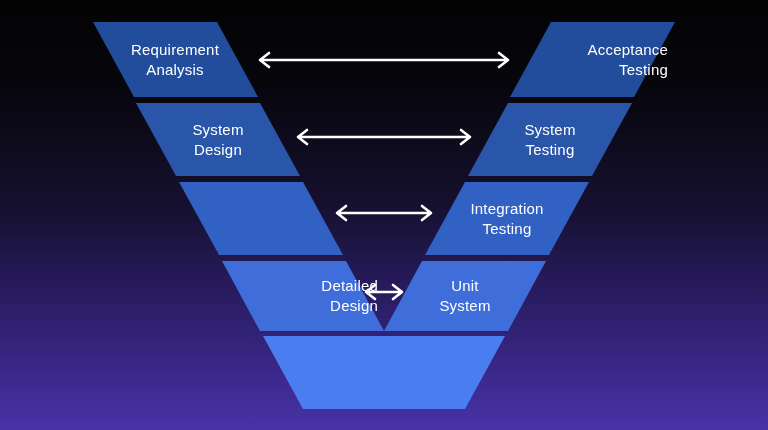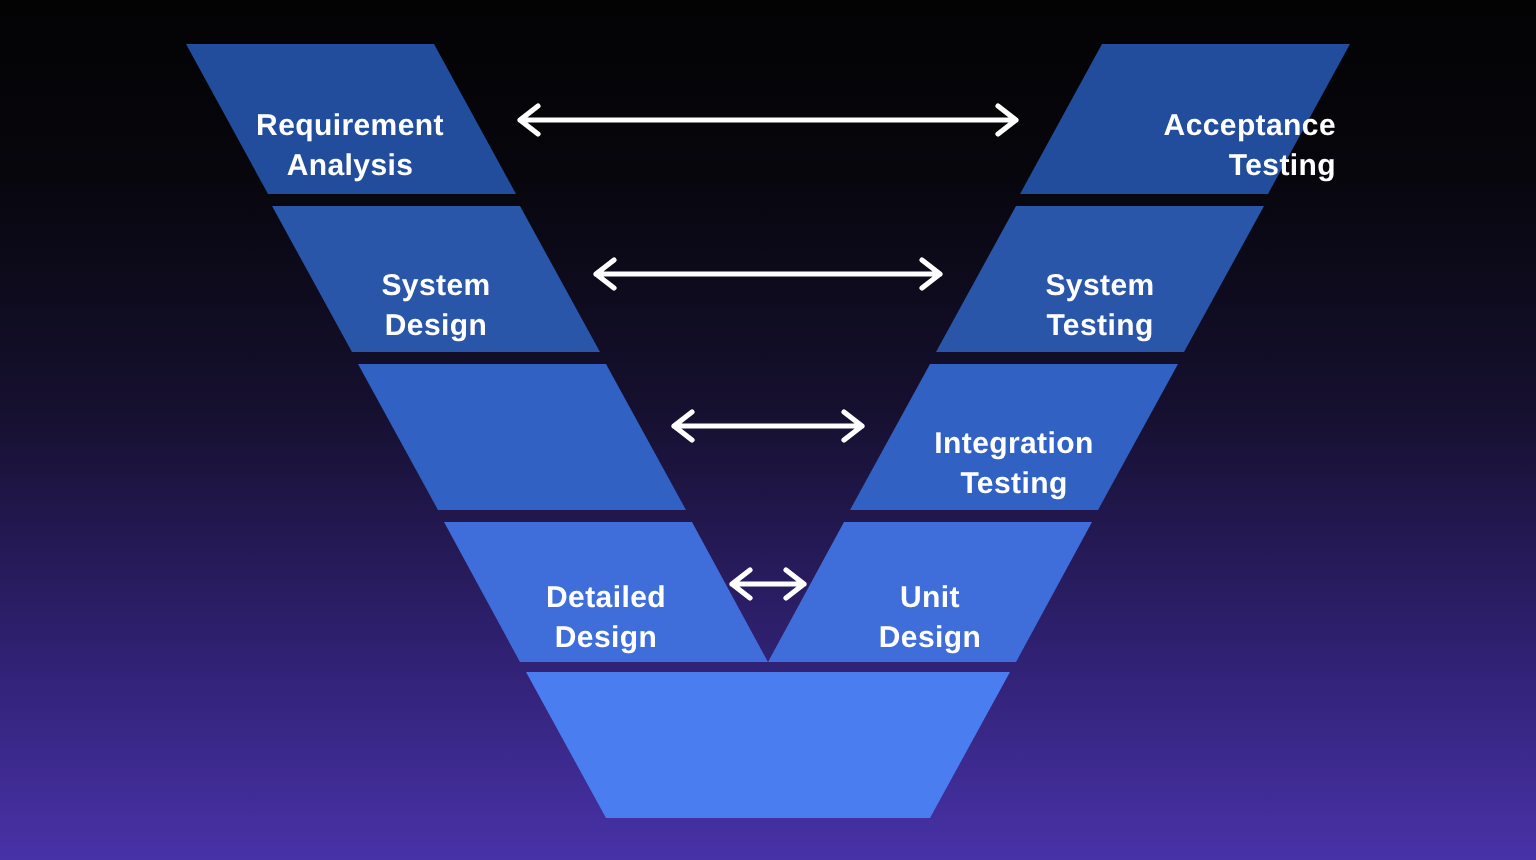--- a/index.html
+++ b/index.html
@@ -20,34 +20,33 @@
   .shape-r1{clip-path:polygon(508px 103px, 632px 103px, 592px 176px, 468px 176px);}
   .shape-r2{clip-path:polygon(465px 182px, 589px 182px, 549px 255px, 425px 255px);}
   .shape-r3{clip-path:polygon(422px 261px, 546px 261px, 508px 331px, 384px 331px);}
   
   .shape-base{clip-path:polygon(263px 336px, 505px 336px, 465px 409px, 303px 409px);}
   .lbl{
     position:absolute;
     transform:translate(-50%,-50%);
     color:#ffffff;
     font-size:15px;
-    font-weight:700;
+    font-weight:400;
     line-height:1.3;
     letter-spacing:0.2px;
     text-align:center;
     white-space:pre-line;
     width:150px;
     pointer-events:none;
-    margin-top:14px;
   }
   .lbl-base{font-size:16px;width:220px;}
   .p-l0{left:175px;top:59px;}
   .p-l1{left:218px;top:139px;}
   .p-l2{left:261px;top:218px;}
-  .p-l3{left:303px;top:295px;}
+  .p-l3{left:303px;top:295px;text-align:right;}
   .p-r0{left:593px;top:59px;text-align:right;}
   .p-r1{left:550px;top:139px;}
   .p-r2{left:507px;top:218px;}
   .p-r3{left:465px;top:295px;}
   .p-base{left:384px;top:371px;}
   .arrows{position:absolute;inset:0;width:768px;height:430px;}
 </style>
 </head>
 <body>
 
@@ -79,15 +78,15 @@
   <div class="lbl p-l3">Detailed
 Design</div>
 
   <div class="lbl p-r0">Acceptance
 Testing</div>
   <div class="lbl p-r1">System
 Testing</div>
   <div class="lbl p-r2">Integration
 Testing</div>
   <div class="lbl p-r3">Unit
-Design</div>
+System</div>
 
 </div>
 
 </body></html>

